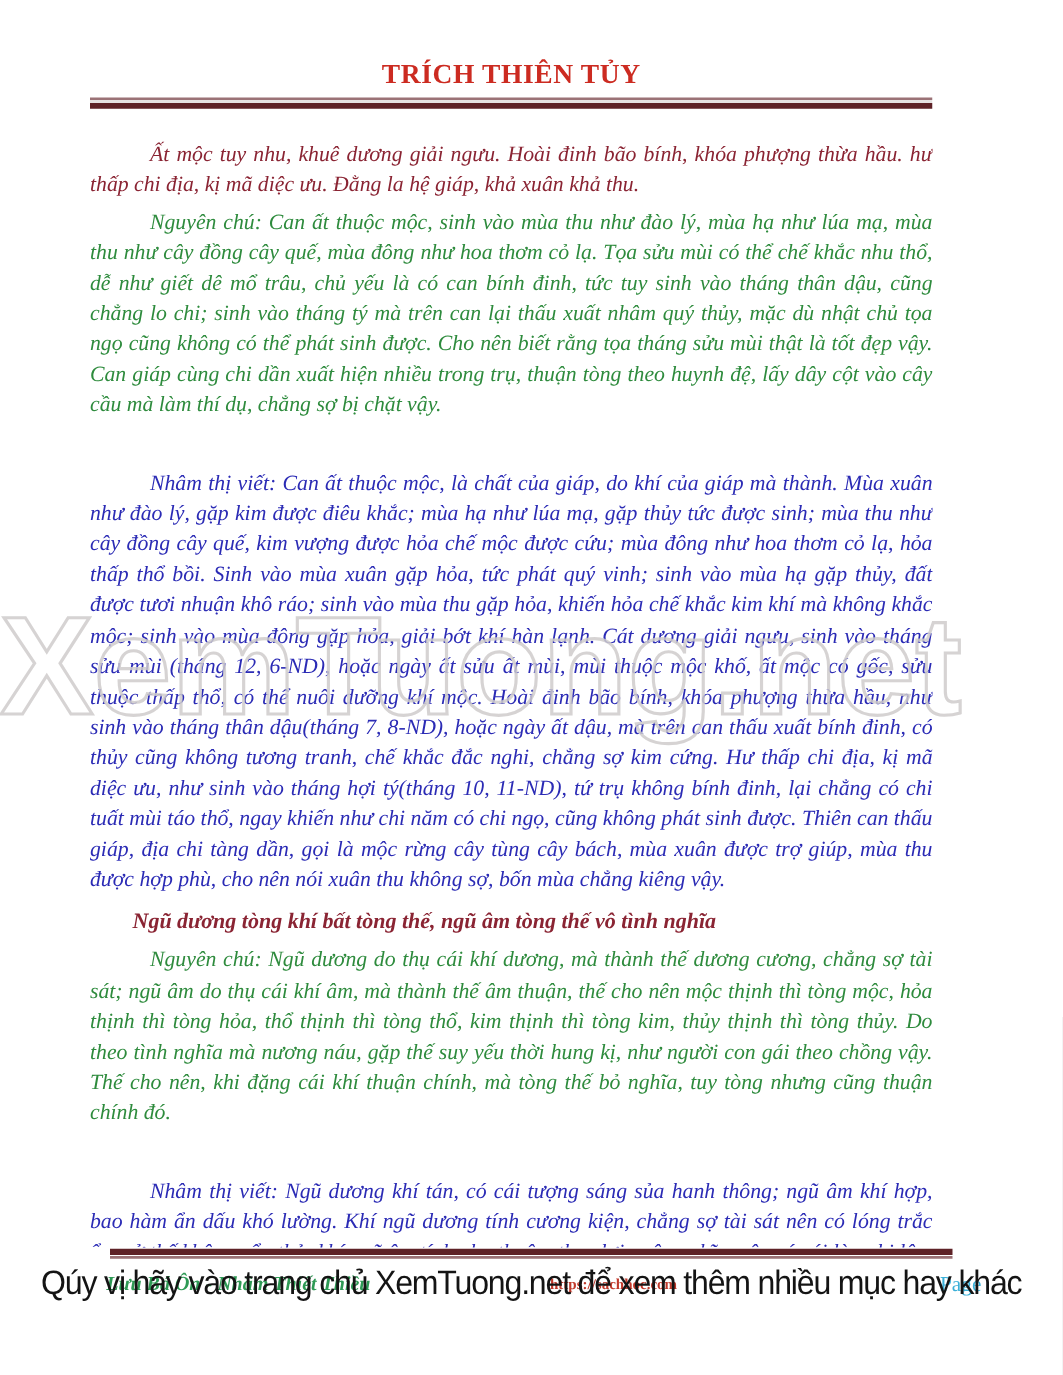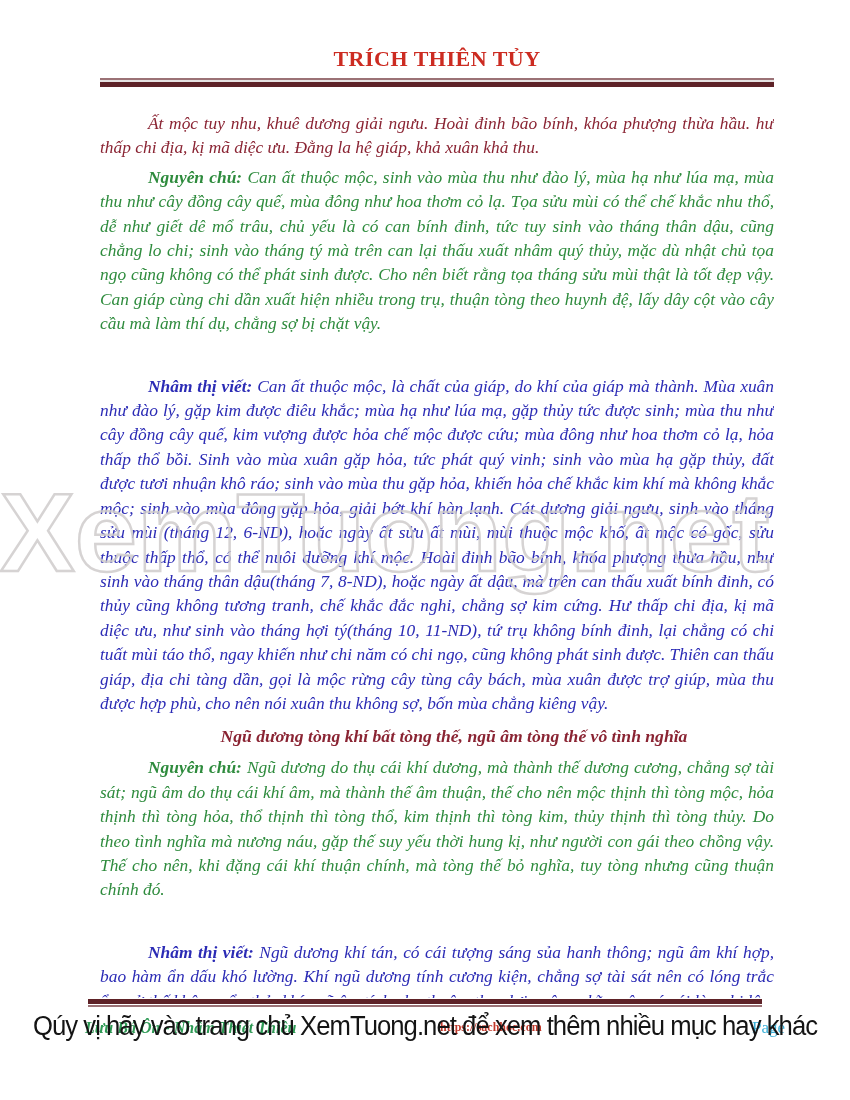--- a/index.html
+++ b/index.html
@@ -5,21 +5,21 @@
   html,body{margin:0;padding:0;background:#e9e9e9;}
   .page{
     position:relative;
     width:850px;height:1100px;
     margin:0 auto;
     background:#ffffff;
     overflow:hidden;
     font-family:"Liberation Serif","DejaVu Serif",serif;
   }
   .content{
-    position:absolute;left:100px;top:0;width:674px;height:998px;
+    position:absolute;left:72px;top:0;width:674px;height:998px;
     overflow:hidden;
   }
   .doc-title{
     margin:46px 0 6px 0;
     text-align:center;
     color:var(--title,#cc2b21);
     font-size:22px;font-weight:700;
     letter-spacing:.5px;
   }
   .rule-top{
@@ -28,25 +28,25 @@
   }
   .rule-bottom{
     position:absolute;left:88px;top:999px;width:674px;height:8px;
     background:linear-gradient(#5e2227 0 5px,#ffffff 5px 6px,#9b7276 6px 8px);
   }
   p{ margin:0 0 5px 0; font-size:17.4px; line-height:24.4px;
      text-align:justify; text-indent:48px; font-style:italic; }
   .quote{ margin-top:24px; color:var(--quote,#8a2433); font-weight:400; }
   .green{ color:var(--green,#2e8b3d); }
   .blue { color:var(--blue,#2b2bb5);margin-top:38px; }
-  .plabel{ font-weight:700; font-style:italic; }
+  .plabel{ font-weight:400; font-style:italic; }
   .sec-heading{
     margin:9px 0 7px 0; font-size:17.6px; line-height:24px;
     color:var(--quote,#8a2433); font-weight:700; font-style:italic;
-    text-indent:34px; text-align:center;
+    text-indent:34px; text-align:left;
   }
   .cutoff{ text-align-last:justify; margin-bottom:0; }
   .watermark{
     position:absolute; left:0; top:468px; width:850px;
     text-align:left;
     font-family:"Liberation Sans","DejaVu Sans",sans-serif;
     font-weight:700; font-size:112px; letter-spacing:0px;
     color:transparent;
     -webkit-text-stroke:2.5px #cfcccc;
     opacity:.85;

